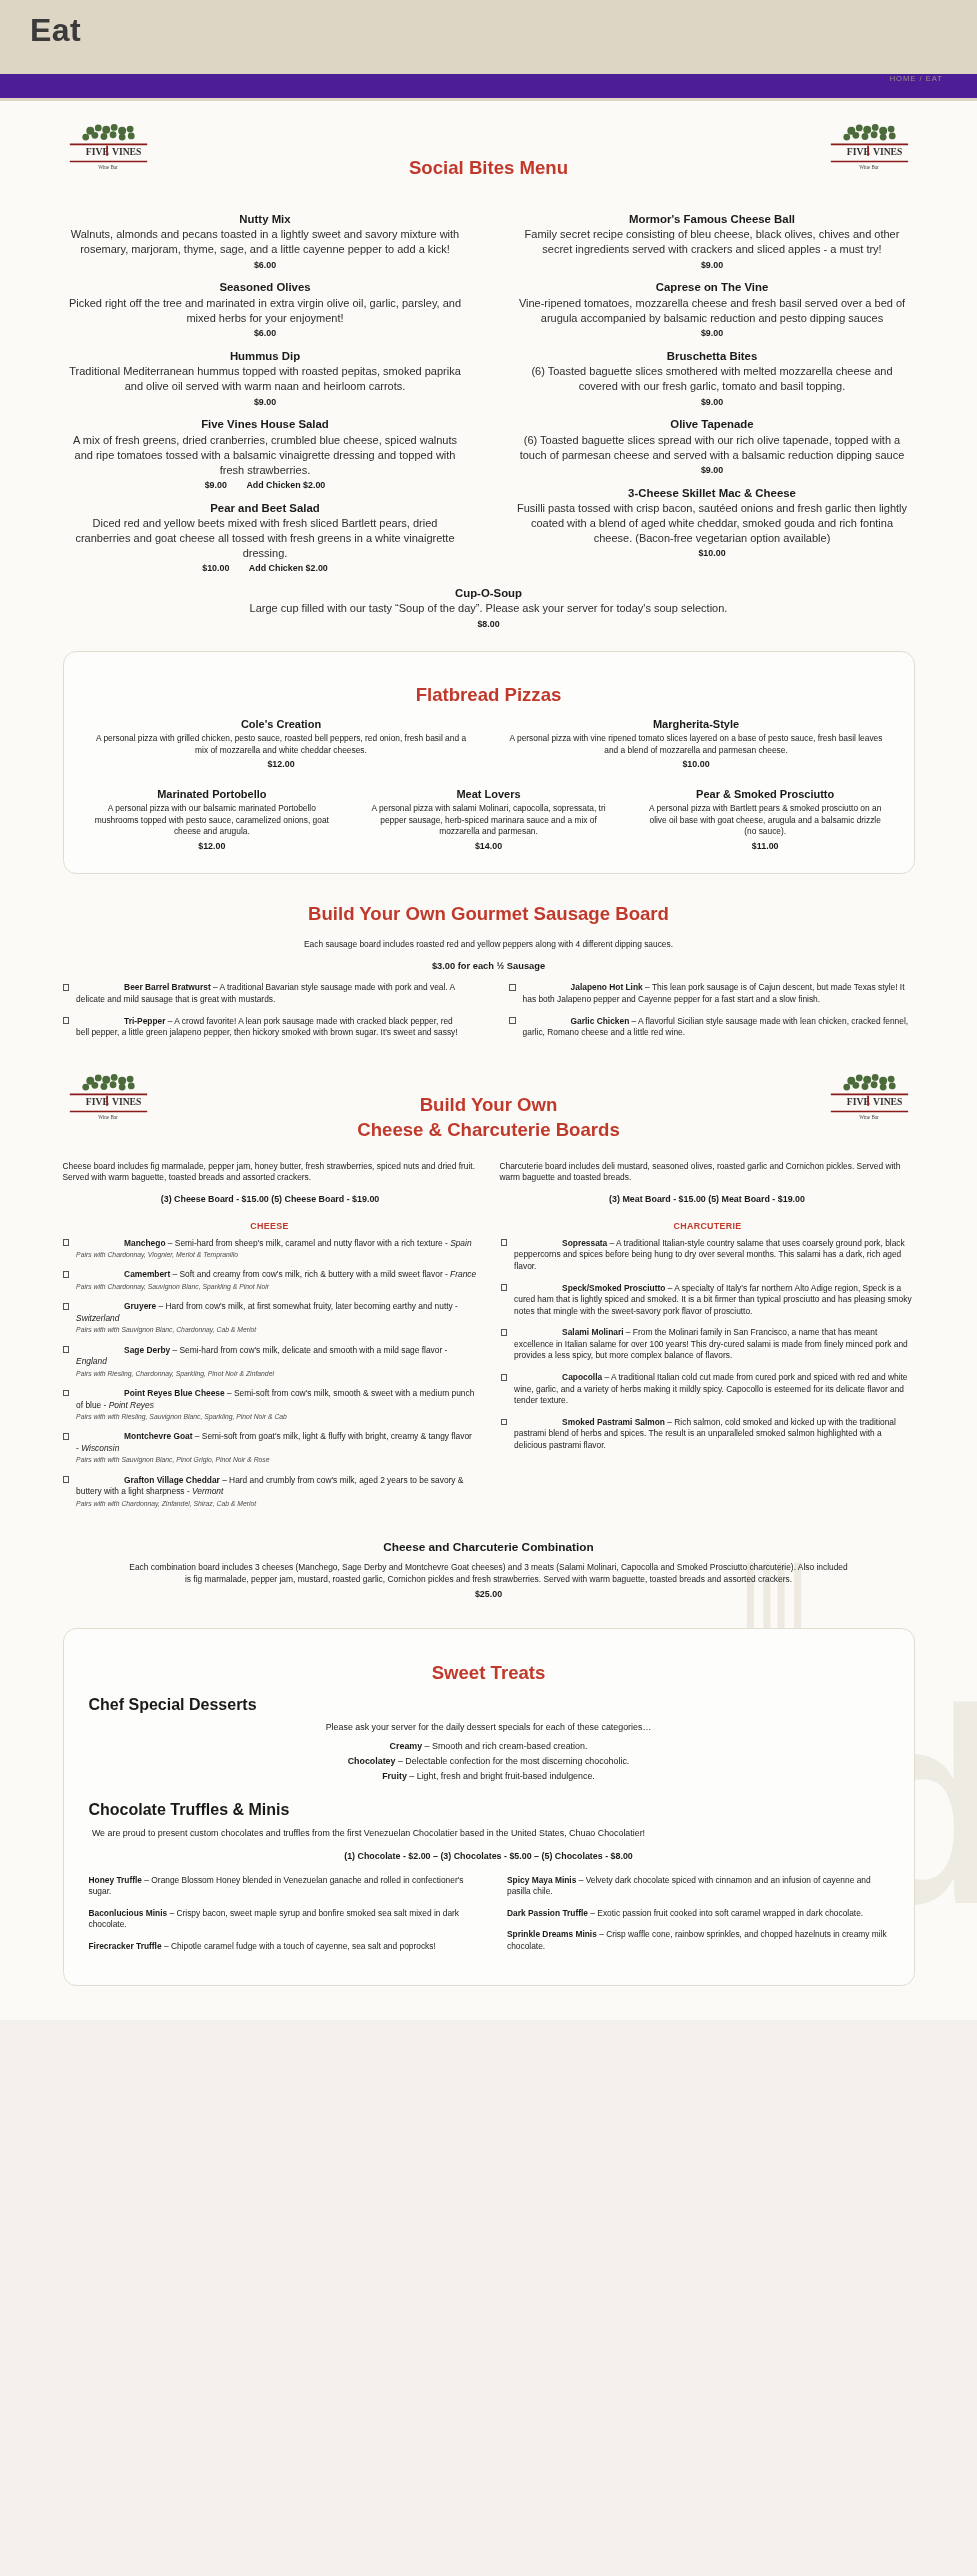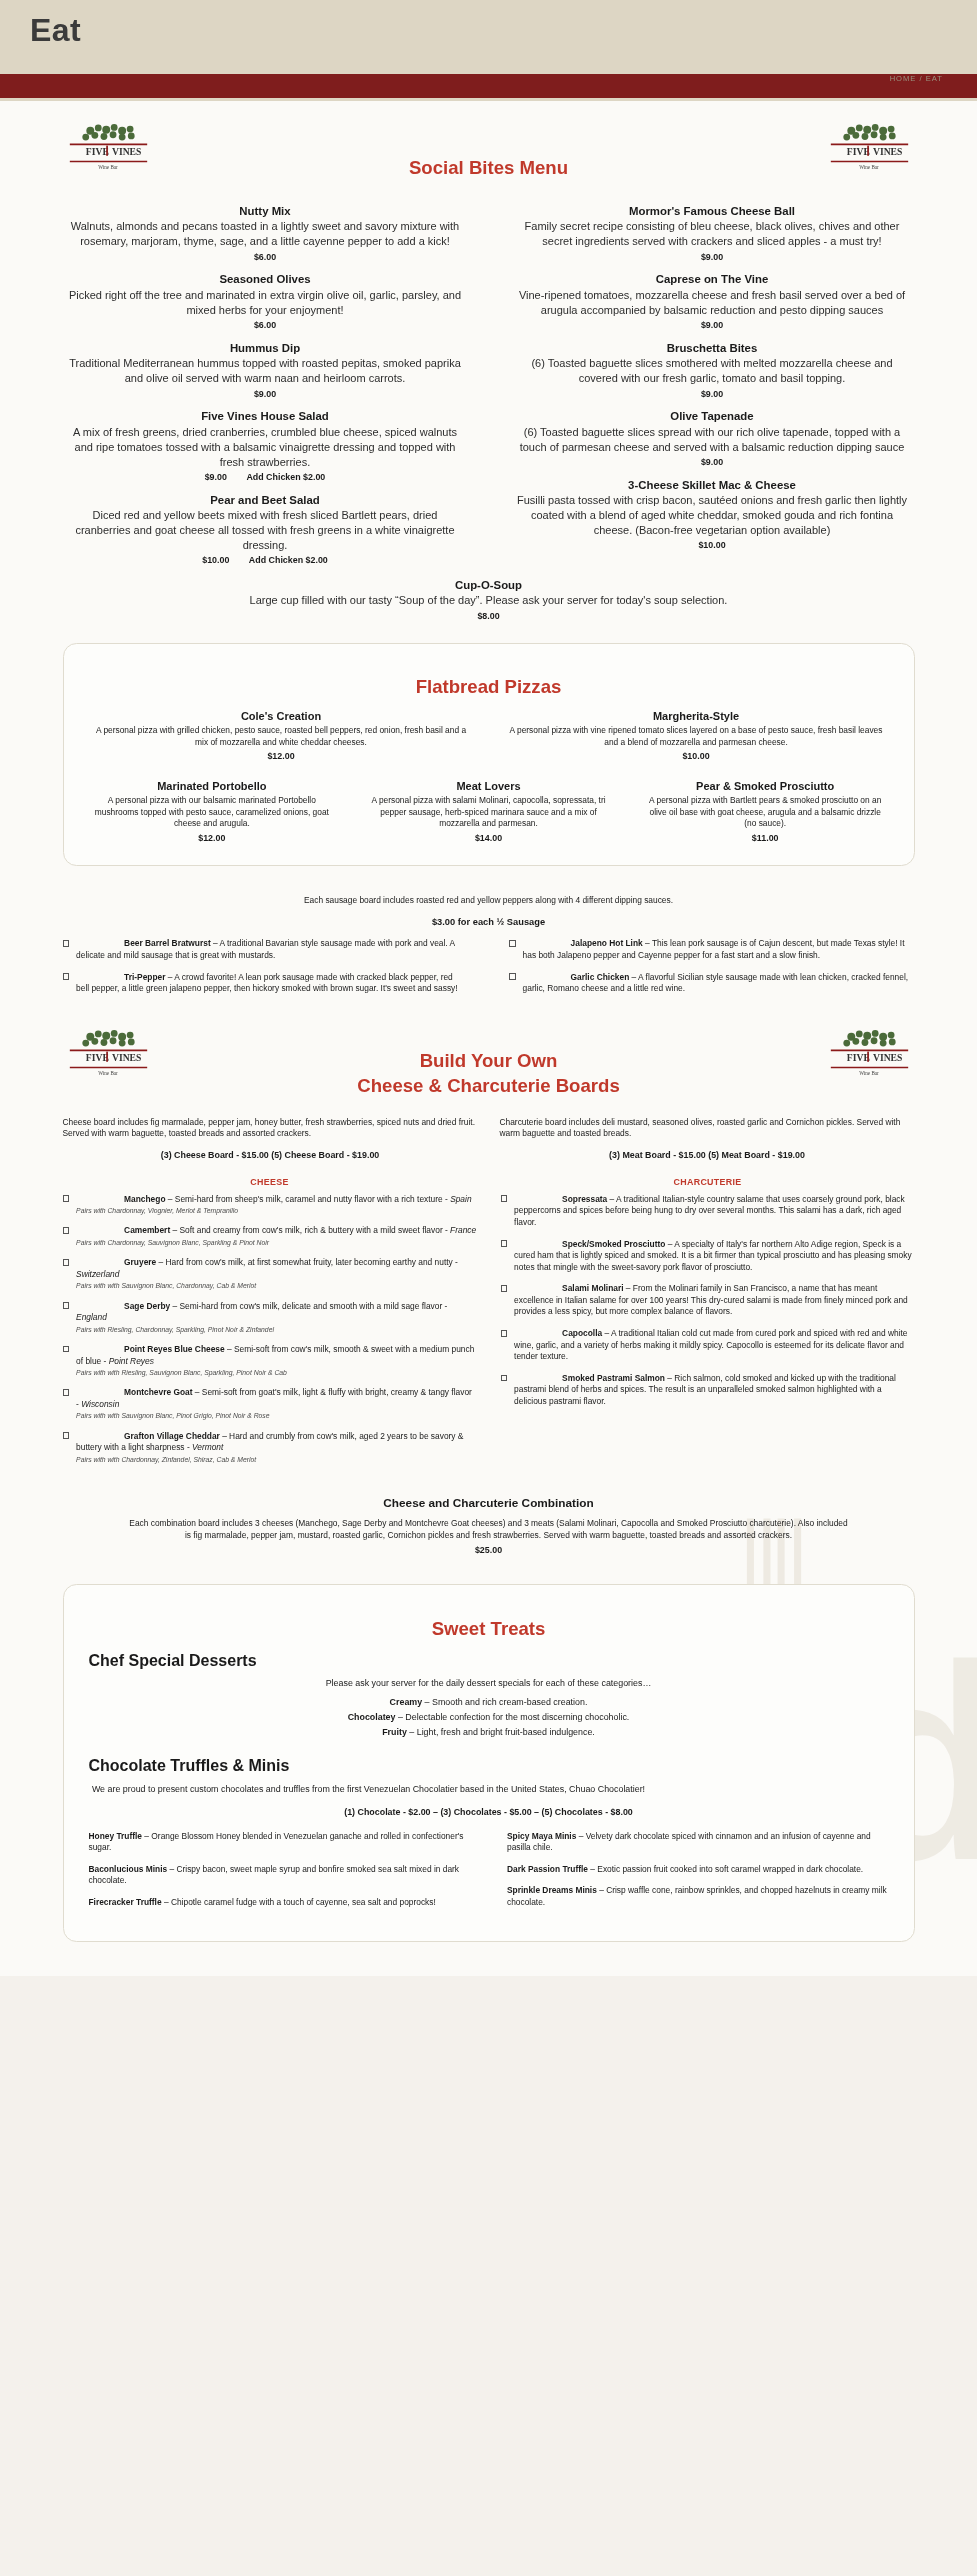--- a/index.html
+++ b/index.html
@@ -21,21 +21,21 @@
   .hero-title {
     position: absolute;
     left: 30px; top: 11.8px;
     font-size: 32px;
     font-weight: bold;
     color: #3b3b3b;
     letter-spacing: 0.4px;
   }
   .breadcrumb-bar {
     height: 23.6px;
-    background: #7f1d1d;
+    background: #4c1d95;
     position: relative;
   }
   .breadcrumb {
     position: absolute;
     right: 34px; top: 0;
     font-size: 7.6px;
     letter-spacing: 1px;
     color: #9b9480;
   }
   .breadcrumb a { color: #9b9480; text-decoration: none; }
@@ -90,21 +90,21 @@
     font-size: 18.6px;
     margin: 14px;
     font-weight: bold;
   }
   h2.section-title.dual { line-height: 1.35; }
 
   
   .cols2 {
     display: flex;
     gap: 42px;
-    margin-top: 12px;
+    margin-top: 20px;
   }
   .cols2 > .col { flex: 1; }
 
   .item { text-align: center; margin-bottom: 11.8px; }
   .item .nm {
     font-size: 11.4px;
     font-weight: bold;
     margin-bottom: 2.5px;
   }
   .item .ds {
@@ -395,20 +395,21 @@
           </div>
           <div class="col">
             <div class="nm">Pear &amp; Smoked Prosciutto</div>
             <div class="ds">A personal pizza with Bartlett pears &amp; smoked prosciutto on an olive oil base with goat cheese, arugula and a balsamic drizzle (no sauce).</div>
             <div class="pr">$11.00</div>
           </div>
         </div>
       </div>
 
       <div style="margin-top:29px;">
+        <h2 class="section-title center-text">Build Your Own Gourmet Sausage Board</h2>
         <div class="subnote center-text">Each sausage board includes roasted red and yellow peppers along with 4 different dipping sauces.</div>
         <div class="price-line">$3.00 for each ½ Sausage</div>
 
         <div class="checklist">
           <div class="col">
             <div class="chk">
               <span class="box"></span>
               <span class="tx">
                 <b>Beer Barrel Bratwurst</b><span> – A traditional Bavarian style sausage made with pork and veal.  A delicate and mild sausage that is great with mustards.</span>
               </span>

